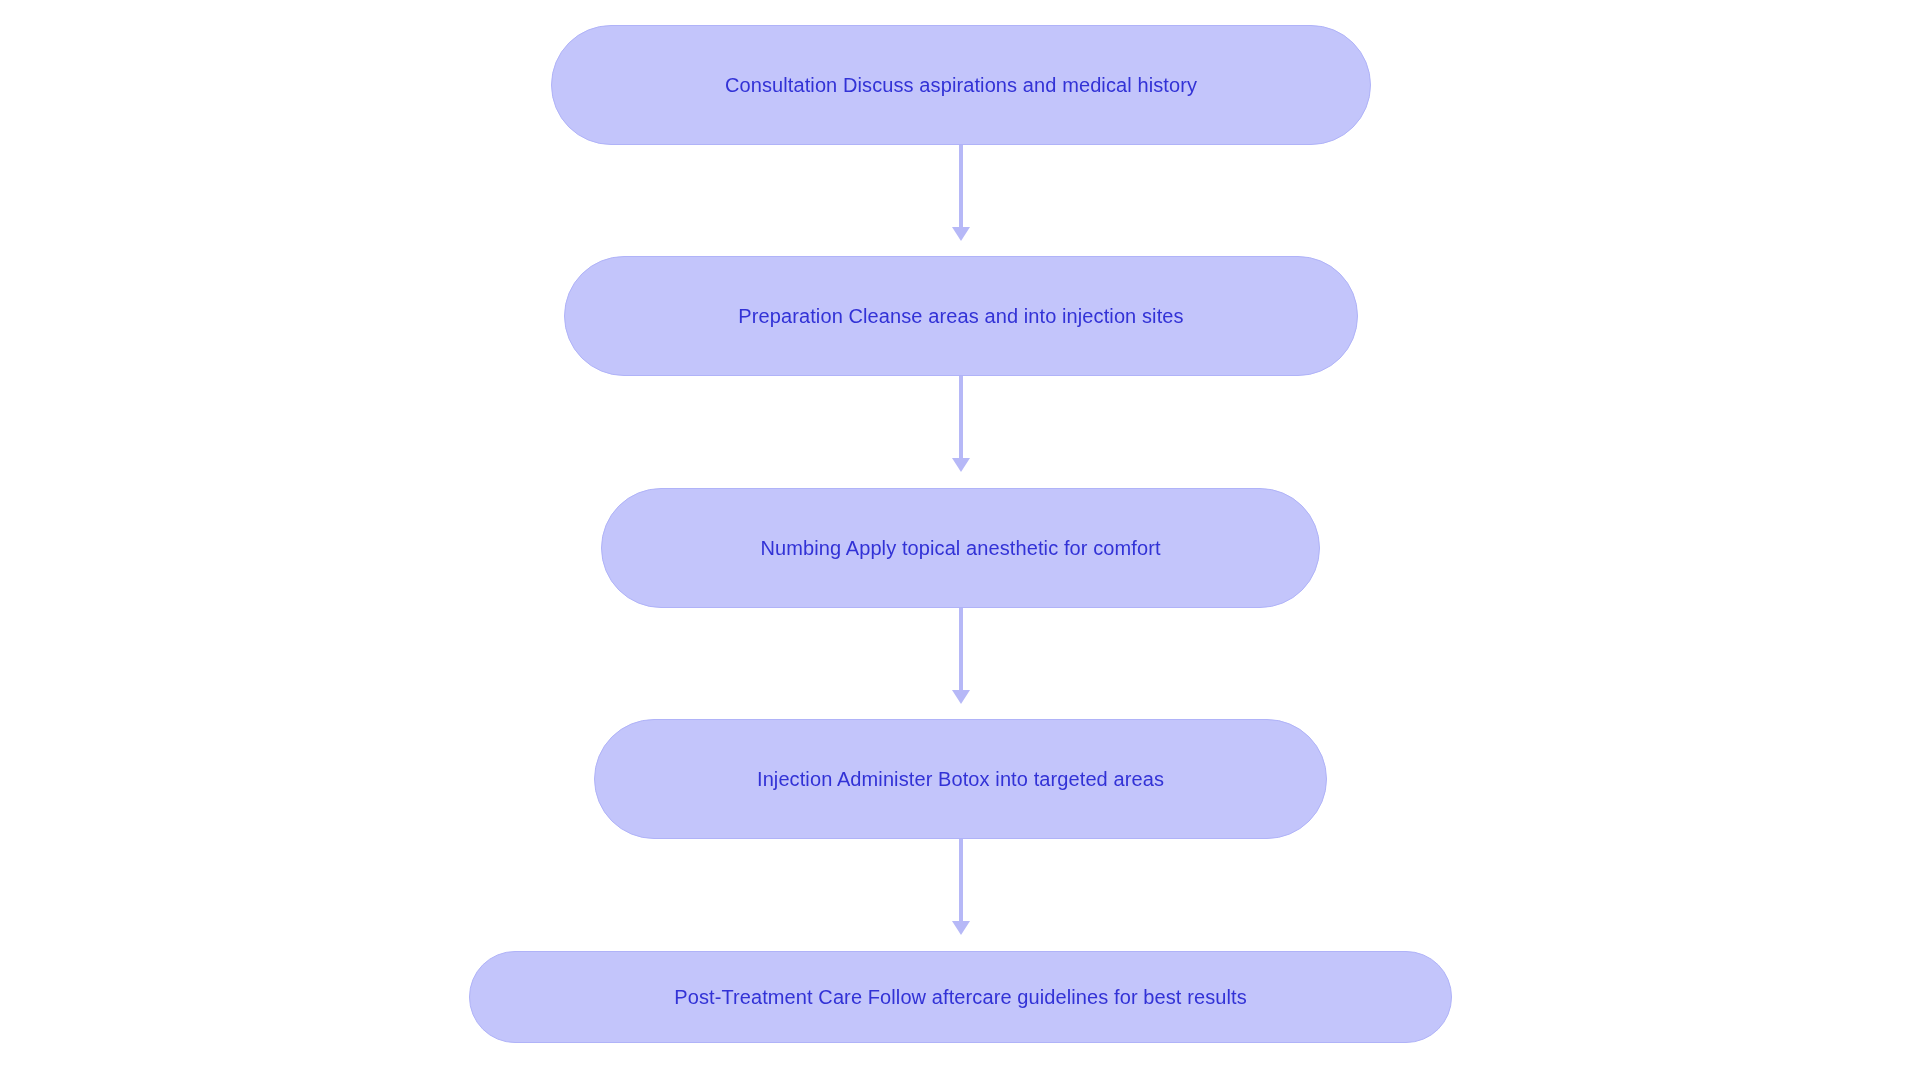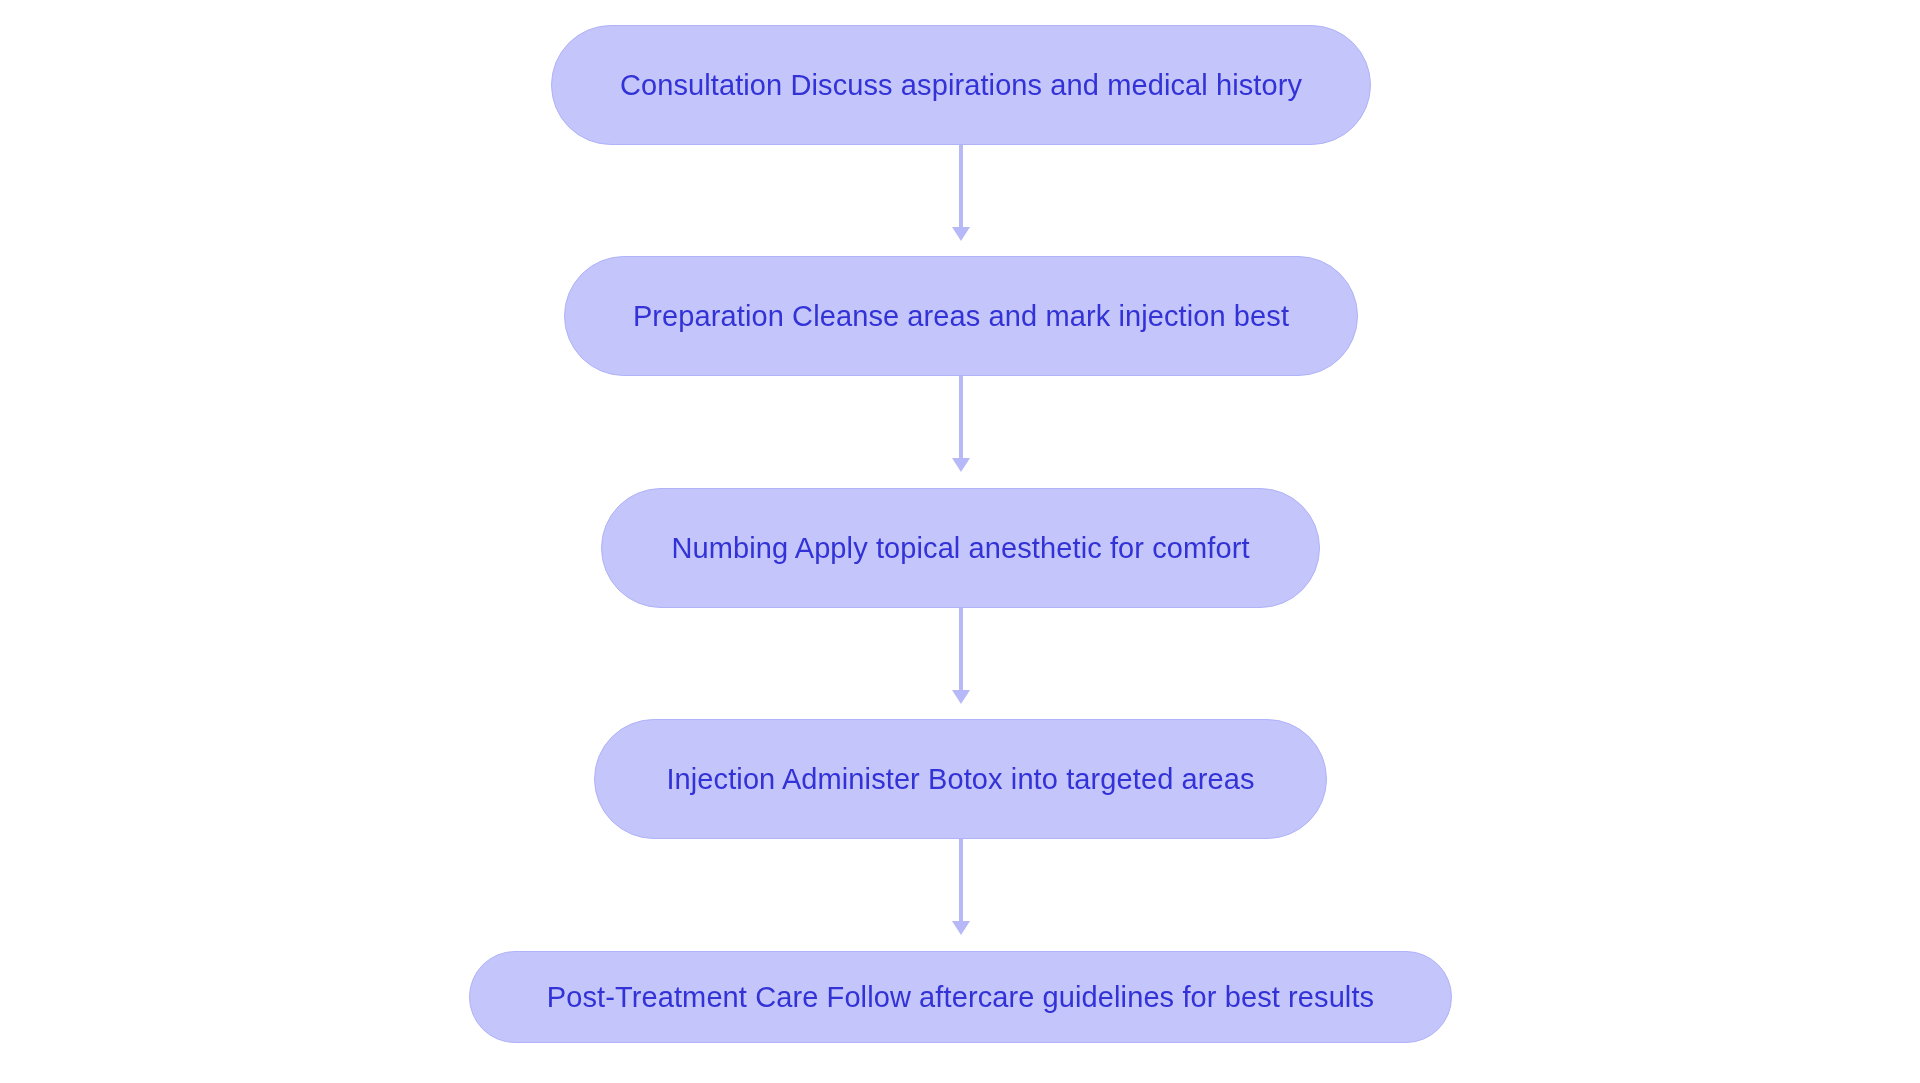--- a/index.html
+++ b/index.html
@@ -22,21 +22,21 @@
   .node {
     position: absolute;
     box-sizing: border-box;
     background: #c3c5fb;
     border: 1px solid #b0b3f8;
     border-radius: 60px;
     display: flex;
     align-items: center;
     justify-content: center;
     color: #3232d6;
-    font-size: 29px;
+    font-size: 20px;
     font-family: "Liberation Sans", sans-serif;
     font-weight: 400;
     letter-spacing: 0.1px;
     white-space: nowrap;
     line-height: 1;
   }
   .node-label {
     display: block;
     padding: 0 18px;
   }
@@ -69,21 +69,21 @@
   <div class="edge-head" style="left:952px; top:690px;"></div>
 
   <div class="edge" style="left:959px; top:839px; height:82px;"></div>
   <div class="edge-head" style="left:952px; top:921px;"></div>
 
   <div class="node" style="left:551px; top:25px; width:820px; height:120px;">
     <span class="node-label">Consultation Discuss aspirations and medical history</span>
   </div>
 
   <div class="node" style="left:564px; top:256px; width:794px; height:120px;">
-    <span class="node-label">Preparation Cleanse areas and mark injection best</span>
+    <span class="node-label">Preparation Cleanse areas and into injection sites</span>
   </div>
 
   <div class="node" style="left:601px; top:488px; width:719px; height:120px;">
     <span class="node-label">Numbing Apply topical anesthetic for comfort</span>
   </div>
 
   <div class="node" style="left:594px; top:719px; width:733px; height:120px;text-align:right;">
     <span class="node-label">Injection Administer Botox into targeted areas</span>
   </div>
 

